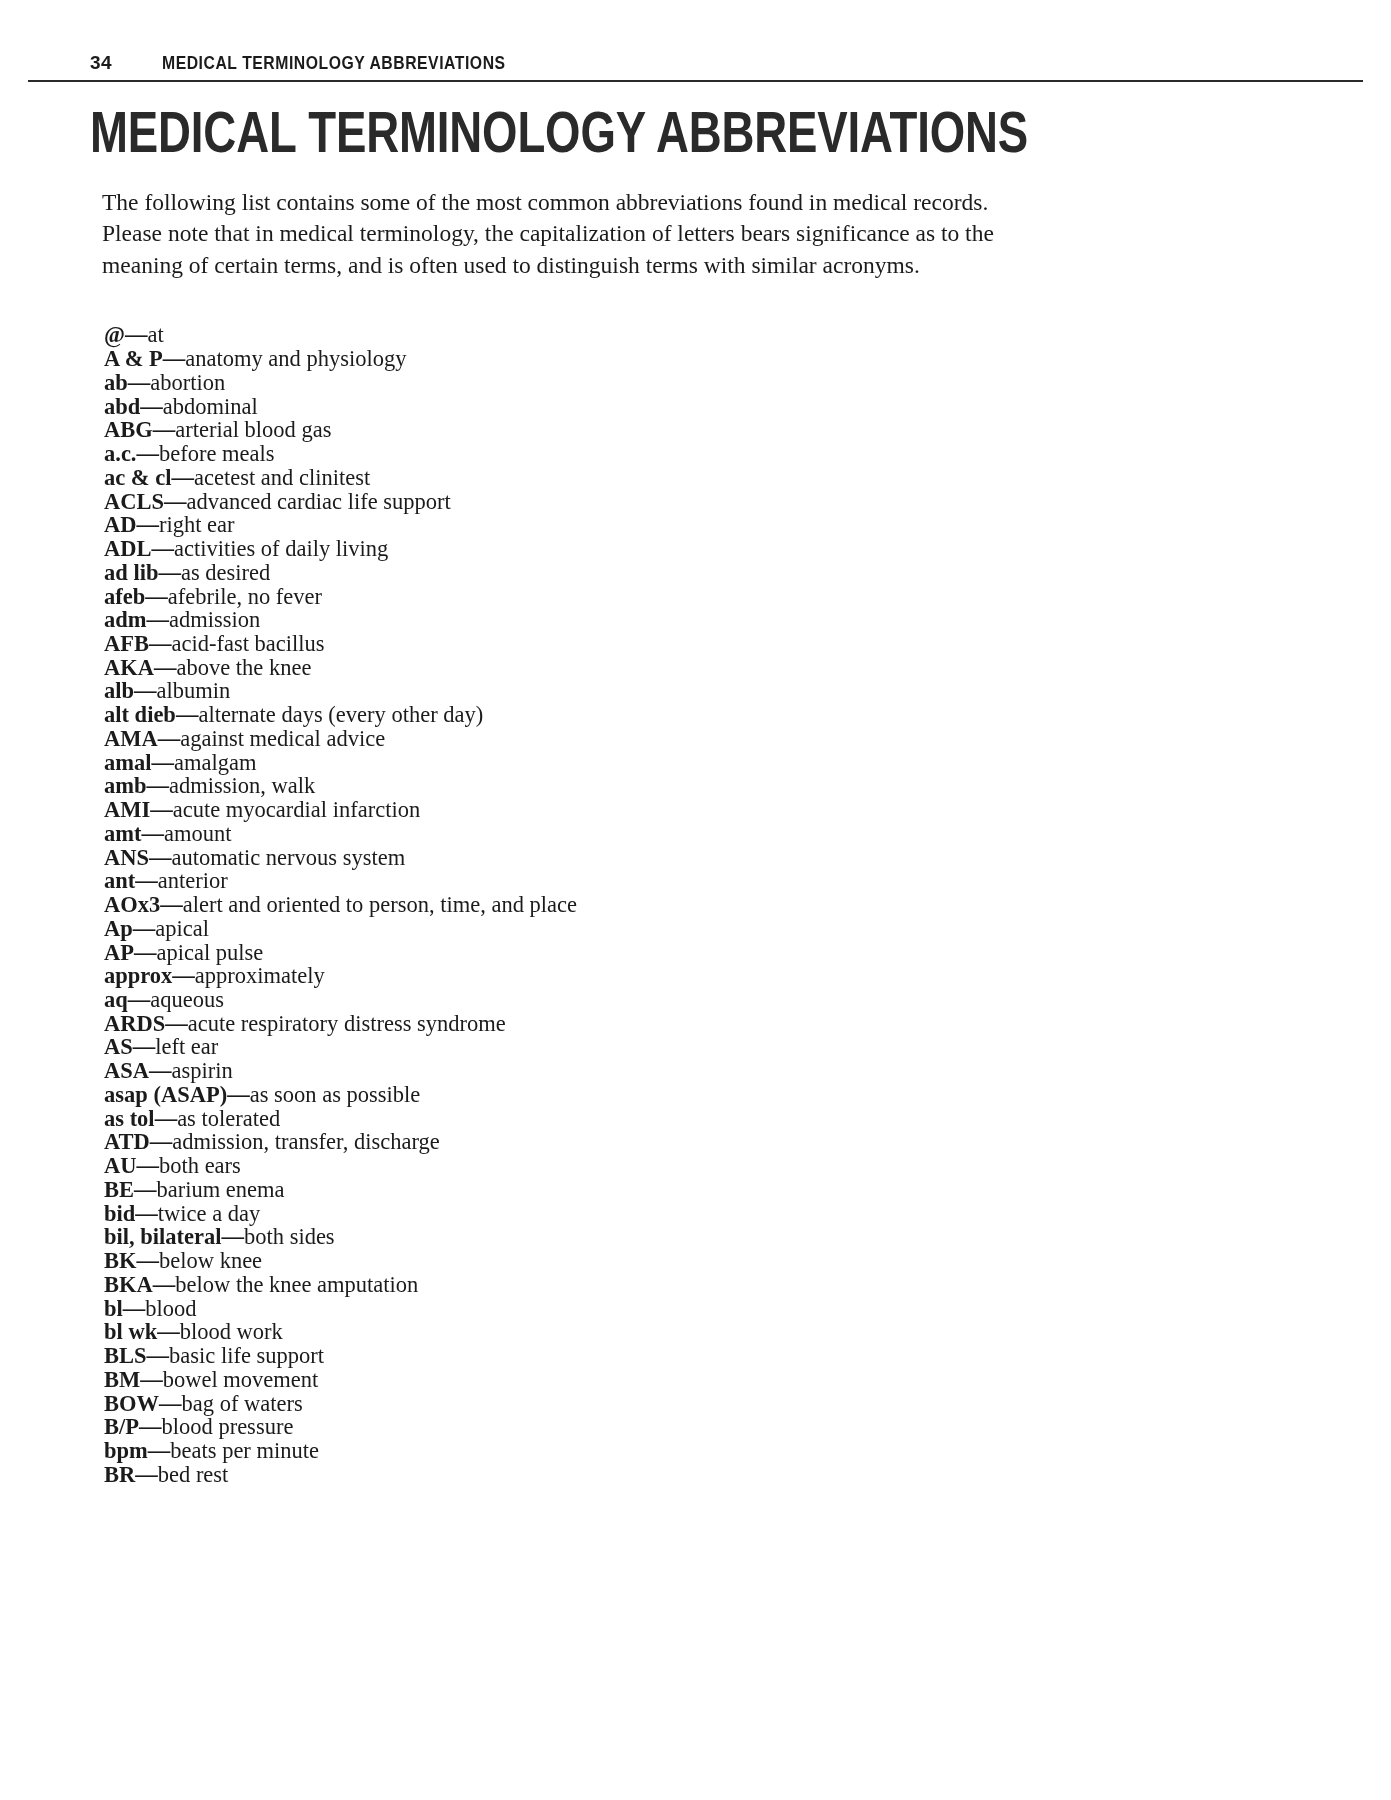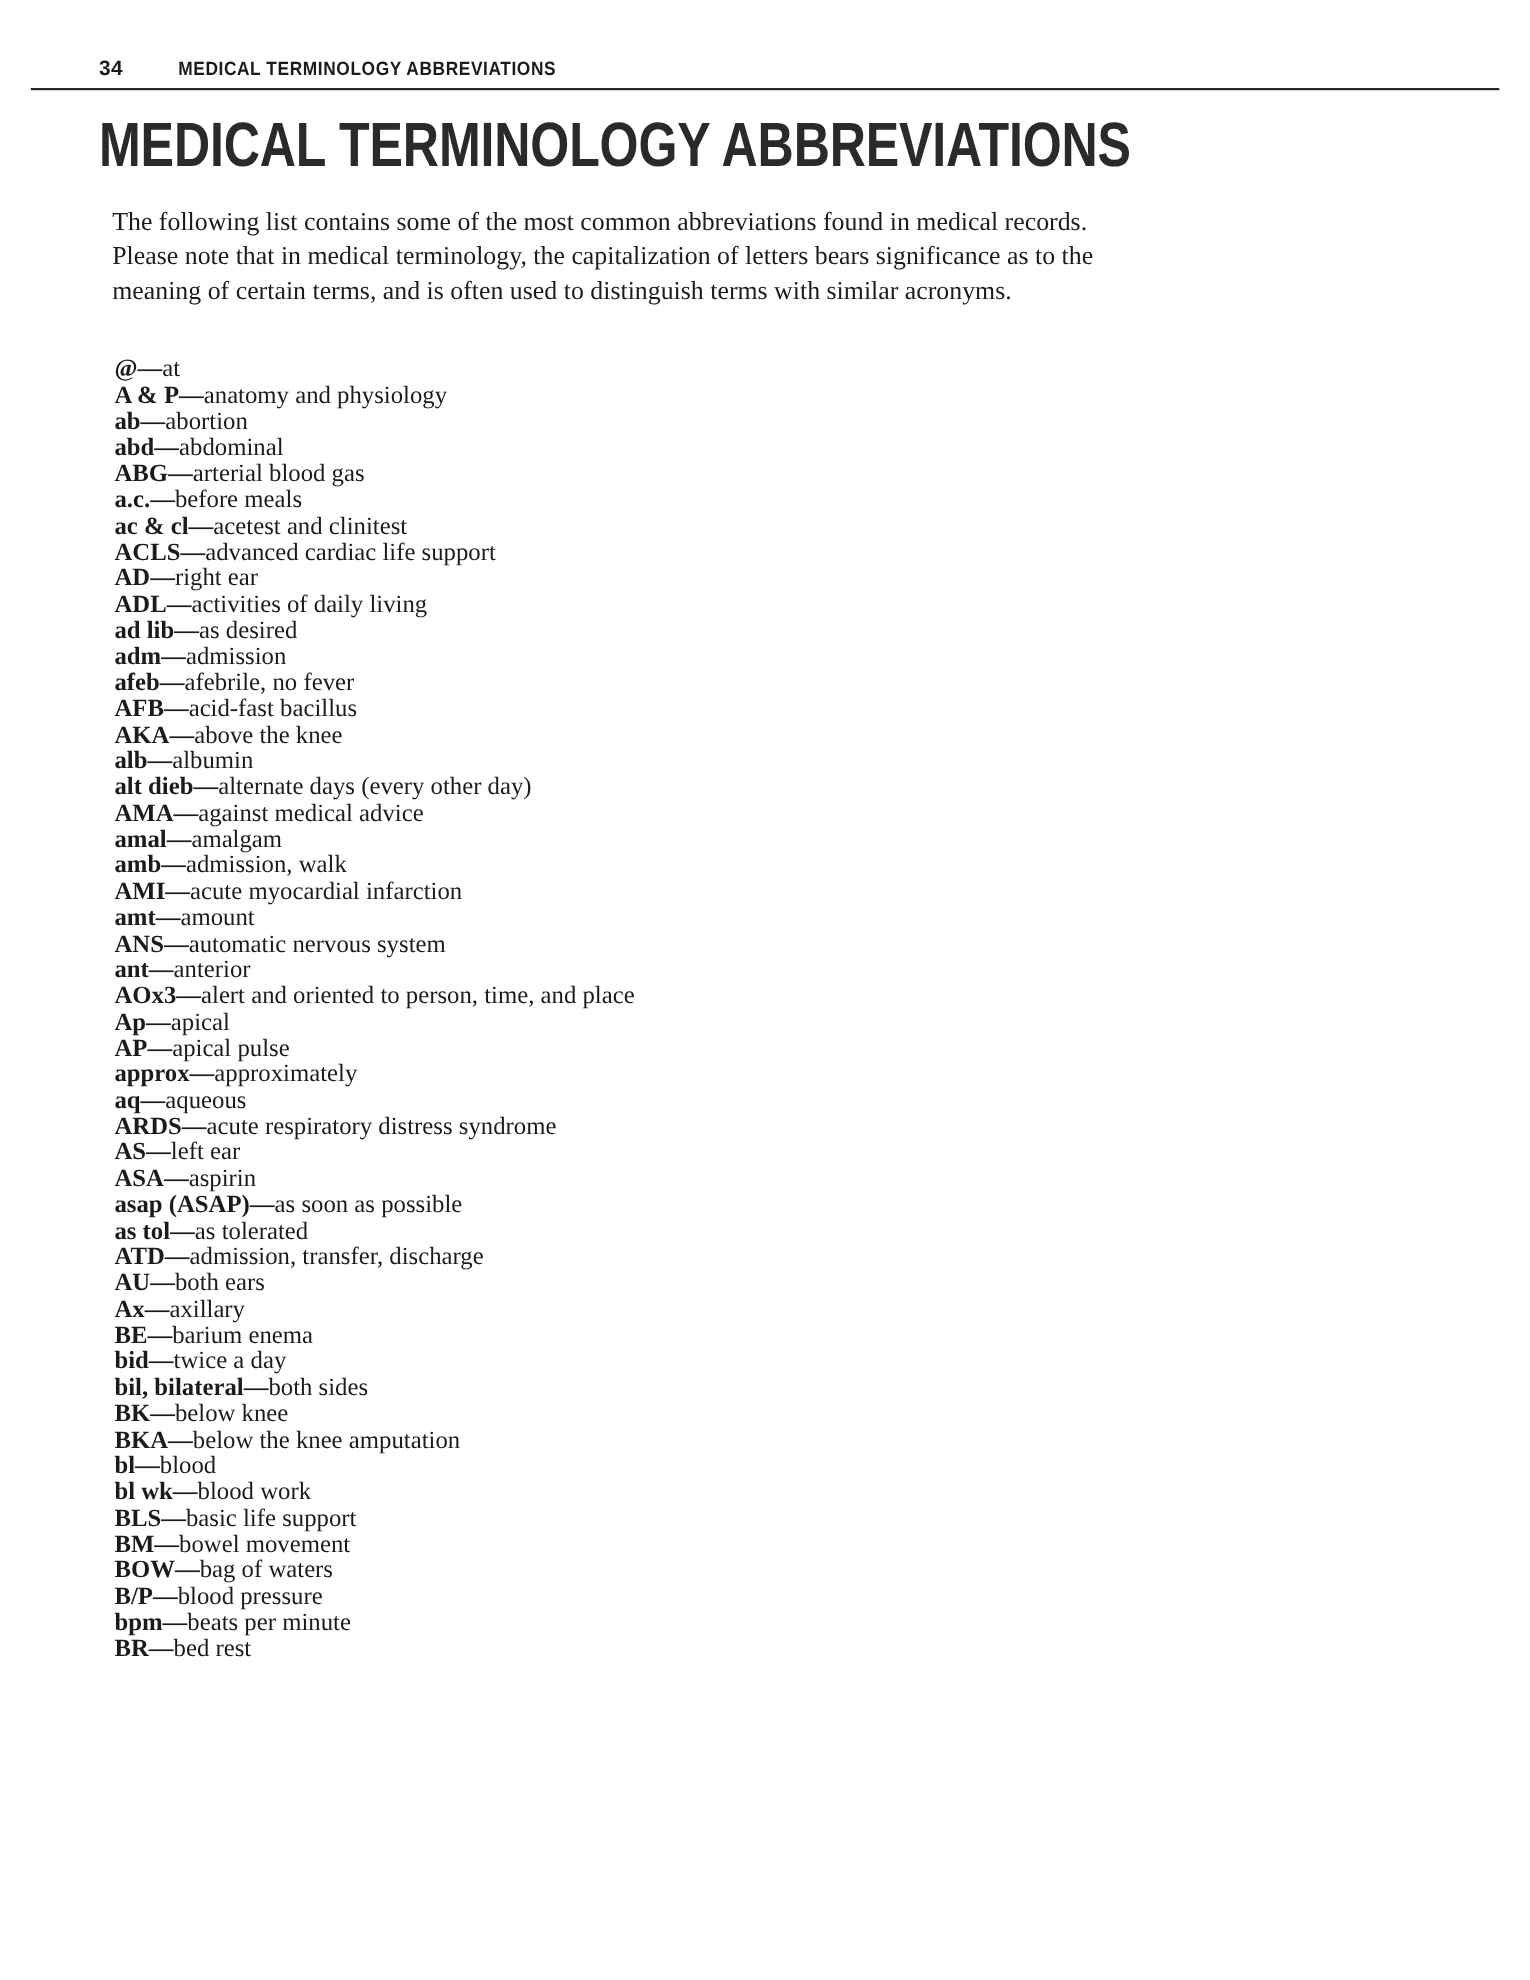--- a/index.html
+++ b/index.html
@@ -143,22 +143,22 @@
         <li><span class="term">A &amp; P</span><span class="dash">—</span><span class="def">anatomy and physiology</span></li>
         <li><span class="term">ab</span><span class="dash">—</span><span class="def">abortion</span></li>
         <li><span class="term">abd</span><span class="dash">—</span><span class="def">abdominal</span></li>
         <li><span class="term">ABG</span><span class="dash">—</span><span class="def">arterial blood gas</span></li>
         <li><span class="term">a.c.</span><span class="dash">—</span><span class="def">before meals</span></li>
         <li><span class="term">ac &amp; cl</span><span class="dash">—</span><span class="def">acetest and clinitest</span></li>
         <li><span class="term">ACLS</span><span class="dash">—</span><span class="def">advanced cardiac life support</span></li>
         <li><span class="term">AD</span><span class="dash">—</span><span class="def">right ear</span></li>
         <li><span class="term">ADL</span><span class="dash">—</span><span class="def">activities of daily living</span></li>
         <li><span class="term">ad lib</span><span class="dash">—</span><span class="def">as desired</span></li>
+        <li><span class="term">afeb</span><span class="dash">—</span><span class="def">afebrile, no fever</span></li>
         <li><span class="term">adm</span><span class="dash">—</span><span class="def">admission</span></li>
-        <li><span class="term">afeb</span><span class="dash">—</span><span class="def">afebrile, no fever</span></li>
         <li><span class="term">AFB</span><span class="dash">—</span><span class="def">acid-fast bacillus</span></li>
         <li><span class="term">AKA</span><span class="dash">—</span><span class="def">above the knee</span></li>
         <li><span class="term">alb</span><span class="dash">—</span><span class="def">albumin</span></li>
         <li><span class="term">alt dieb</span><span class="dash">—</span><span class="def">alternate days (every other day)</span></li>
         <li><span class="term">AMA</span><span class="dash">—</span><span class="def">against medical advice</span></li>
         <li><span class="term">amal</span><span class="dash">—</span><span class="def">amalgam</span></li>
         <li><span class="term">amb</span><span class="dash">—</span><span class="def">admission, walk</span></li>
         <li><span class="term">AMI</span><span class="dash">—</span><span class="def">acute myocardial infarction</span></li>
         <li><span class="term">amt</span><span class="dash">—</span><span class="def">amount</span></li>
         <li><span class="term">ANS</span><span class="dash">—</span><span class="def">automatic nervous system</span></li>
@@ -168,21 +168,20 @@
         <li><span class="term">AP</span><span class="dash">—</span><span class="def">apical pulse</span></li>
         <li><span class="term">approx</span><span class="dash">—</span><span class="def">approximately</span></li>
         <li><span class="term">aq</span><span class="dash">—</span><span class="def">aqueous</span></li>
         <li><span class="term">ARDS</span><span class="dash">—</span><span class="def">acute respiratory distress syndrome</span></li>
         <li><span class="term">AS</span><span class="dash">—</span><span class="def">left ear</span></li>
         <li><span class="term">ASA</span><span class="dash">—</span><span class="def">aspirin</span></li>
         <li><span class="term">asap (ASAP)</span><span class="dash">—</span><span class="def">as soon as possible</span></li>
         <li><span class="term">as tol</span><span class="dash">—</span><span class="def">as tolerated</span></li>
         <li><span class="term">ATD</span><span class="dash">—</span><span class="def">admission, transfer, discharge</span></li>
         <li><span class="term">AU</span><span class="dash">—</span><span class="def">both ears</span></li>
-        <li><span class="term">Ax</span><span class="dash">—</span><span class="def">axillary</span></li>
         <li><span class="term">BE</span><span class="dash">—</span><span class="def">barium enema</span></li>
         <li><span class="term">bid</span><span class="dash">—</span><span class="def">twice a day</span></li>
         <li><span class="term">bil, bilateral</span><span class="dash">—</span><span class="def">both sides</span></li>
         <li><span class="term">BK</span><span class="dash">—</span><span class="def">below knee</span></li>
         <li><span class="term">BKA</span><span class="dash">—</span><span class="def">below the knee amputation</span></li>
         <li><span class="term">bl</span><span class="dash">—</span><span class="def">blood</span></li>
         <li><span class="term">bl wk</span><span class="dash">—</span><span class="def">blood work</span></li>
         <li><span class="term">BLS</span><span class="dash">—</span><span class="def">basic life support</span></li>
         <li><span class="term">BM</span><span class="dash">—</span><span class="def">bowel movement</span></li>
         <li><span class="term">BOW</span><span class="dash">—</span><span class="def">bag of waters</span></li>

